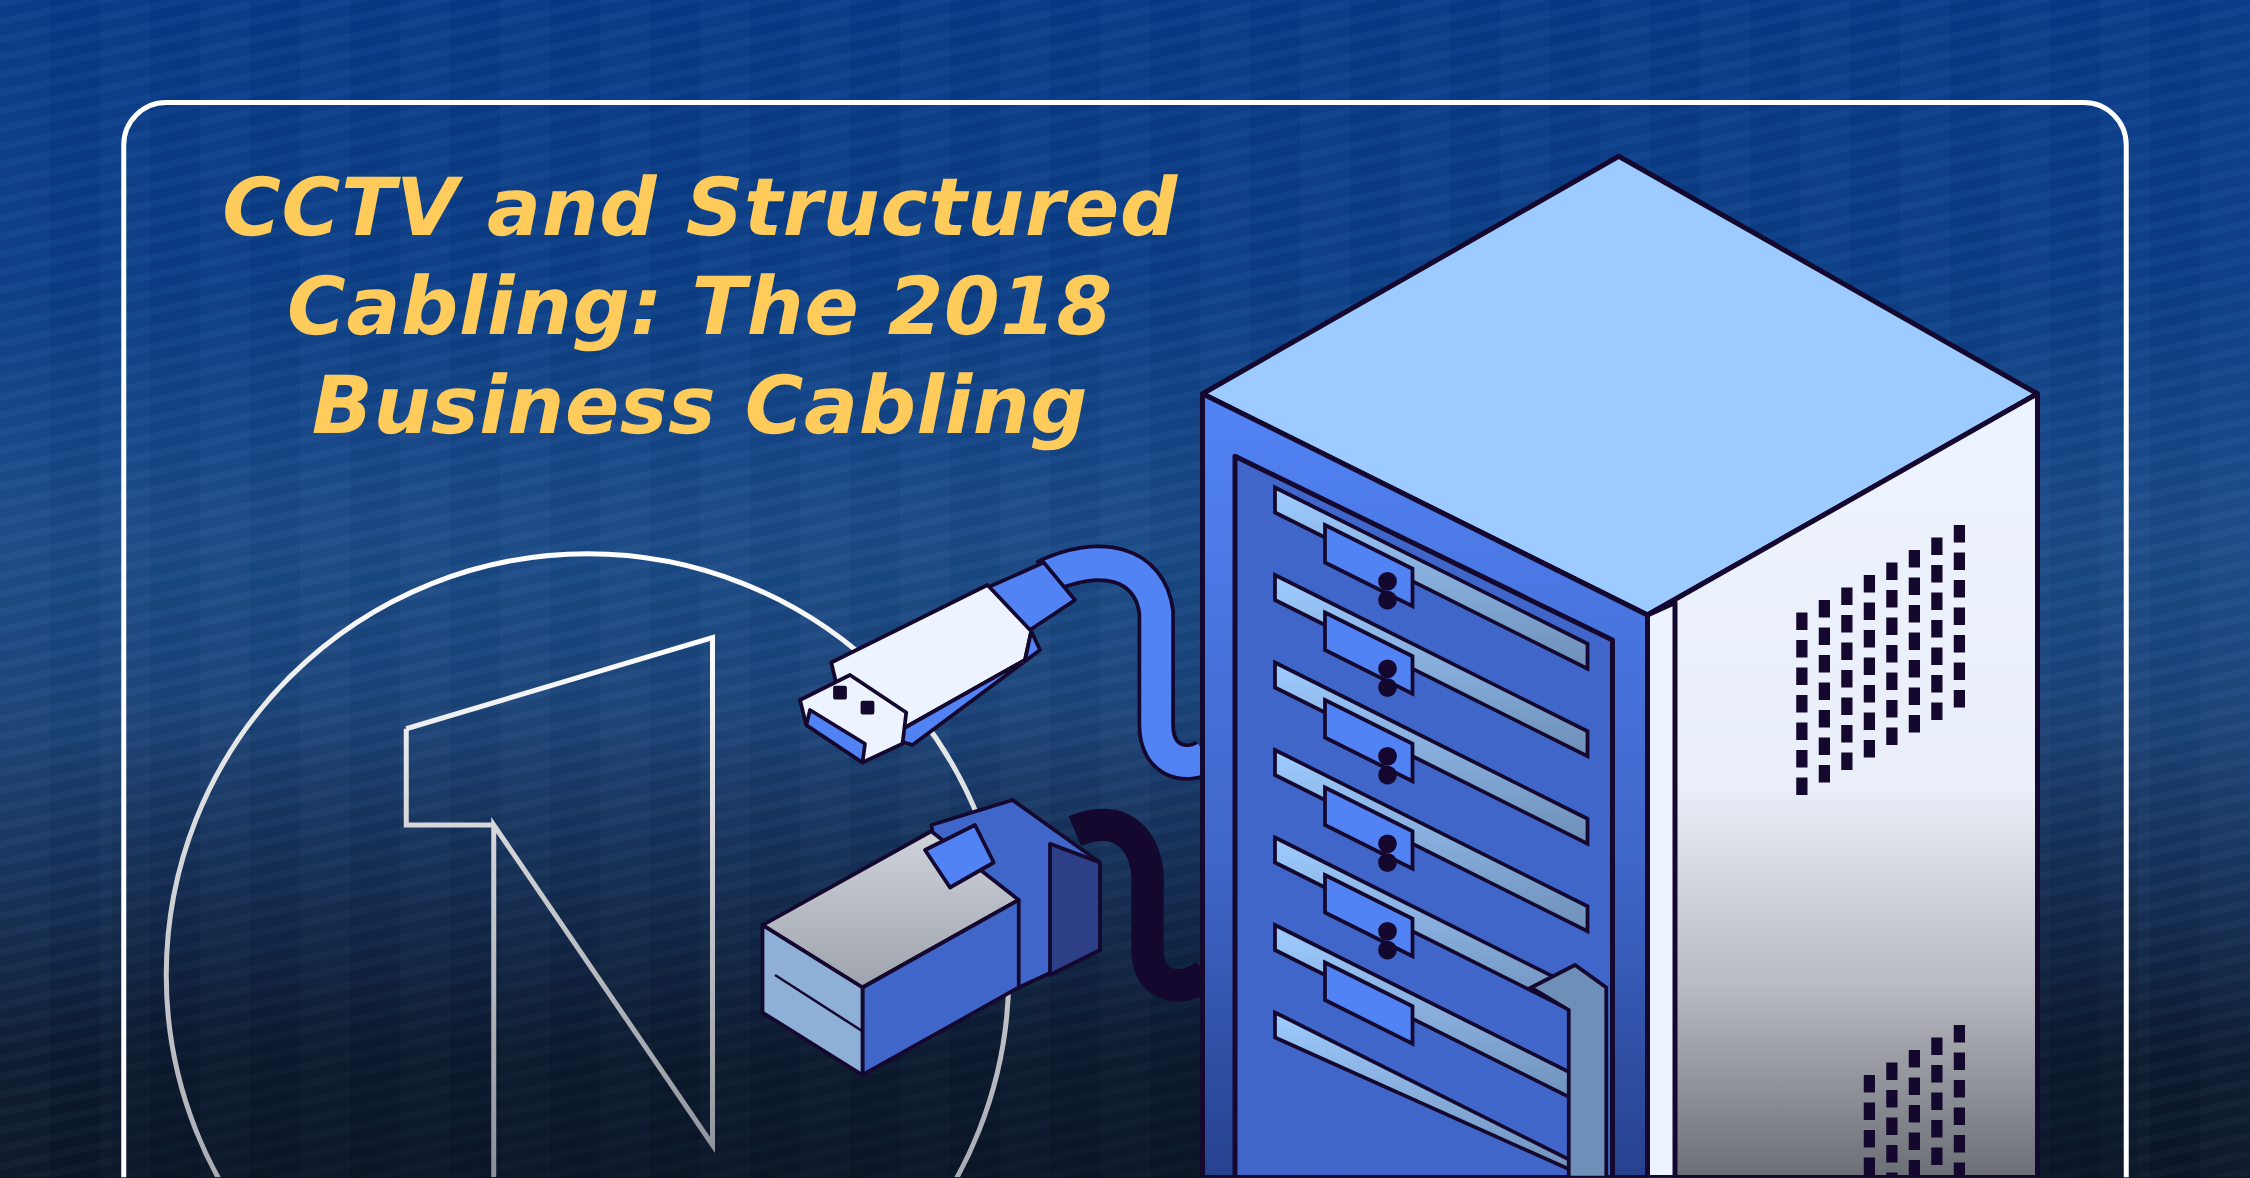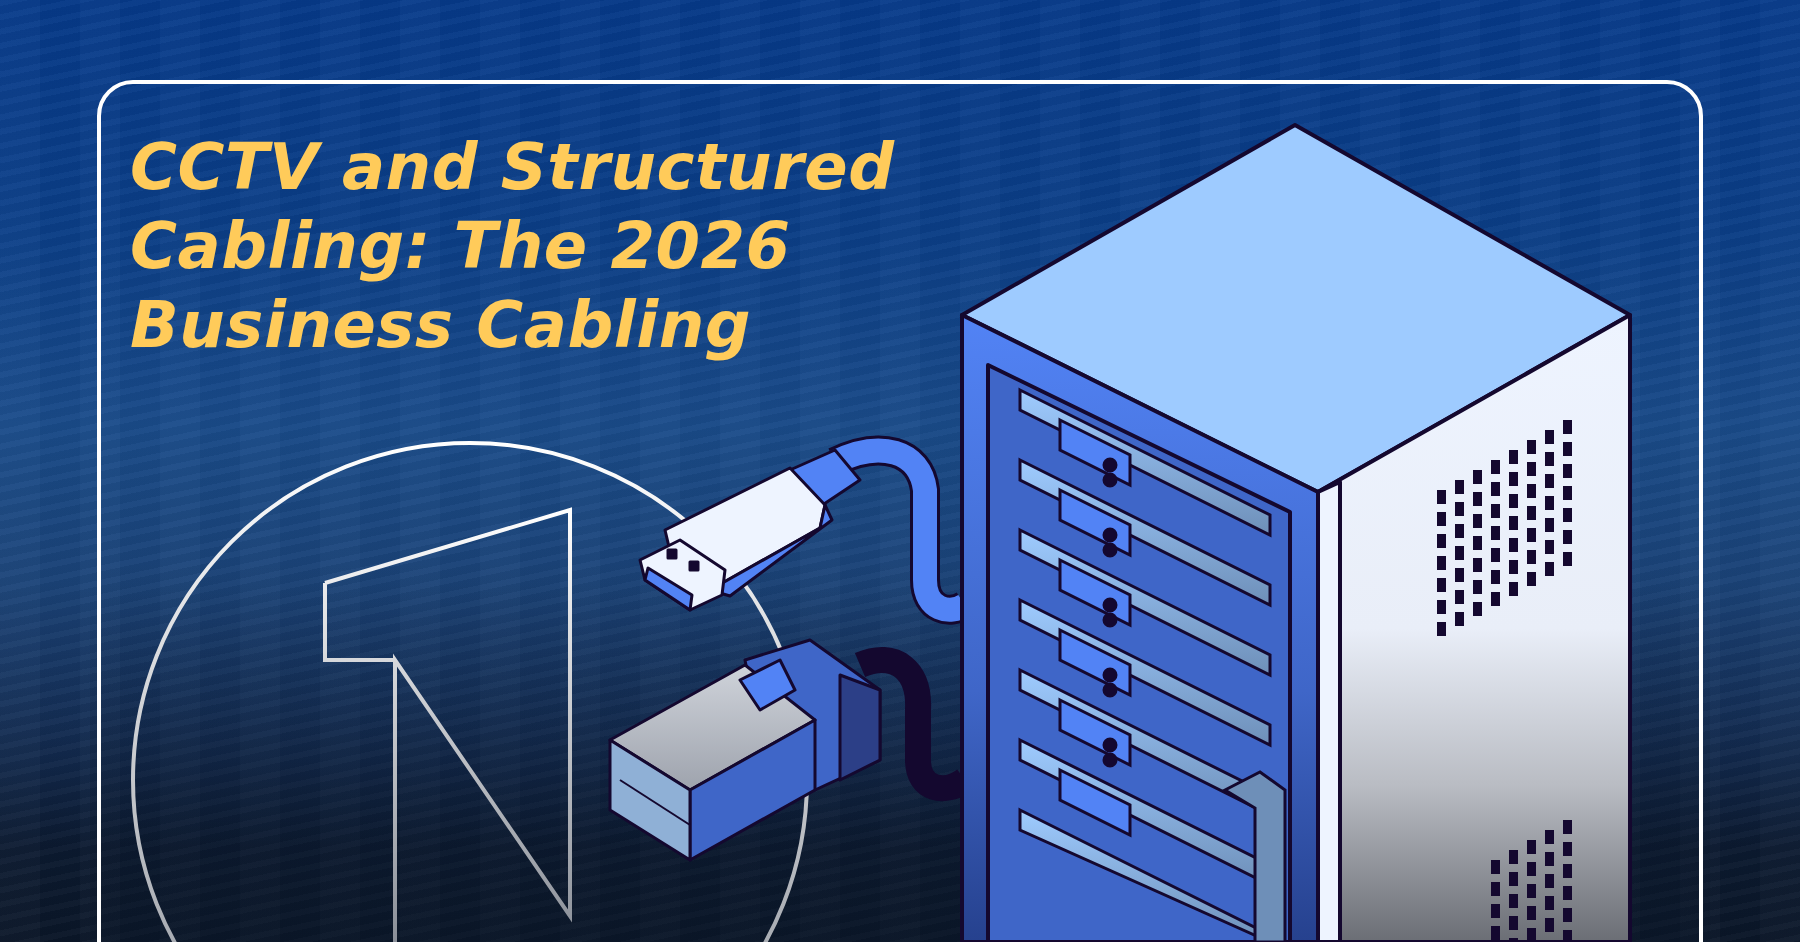--- a/index.html
+++ b/index.html
@@ -23,38 +23,38 @@
     position: absolute; left: 97px; top: 80px; width: 1606px; height: 900px;
     border: 4px solid #ffffff; border-radius: 36px;
     box-sizing: border-box;
   }
   .frame-fade {
     position: absolute; left: 90px; top: 560px; width: 1620px; height: 382px;
     background: linear-gradient(180deg, rgba(0,0,0,0) 0%, rgba(10,22,40,0.35) 100%);
   }
   .headline {
     position: absolute; left: 130px; top: 128px; width: 860px;
-    text-align: left; color: #ffcb5a;
+    text-align: center; color: #ffcb5a;
     font-family: "DejaVu Sans", sans-serif; font-weight: bold; font-style: italic;
     font-size: 64px; line-height: 79px; letter-spacing: 0.5px;
   }
   .headline span { display: block; }
   svg.art { position: absolute; left: 0; top: 0; }
 </style>
 </head>
 <body>
 
 <div class="canvas">
   <div class="texture"></div>
   <div class="frame-fade"></div>
   <div class="frame"></div>
 
   <h1 class="headline" style="margin:0;">
     <span>CCTV and Structured</span>
-    <span>Cabling: The 2026</span>
+    <span>Cabling: The 2018</span>
     <span>Business Cabling</span>
   </h1>
 
   <svg class="art" width="1800" height="942" viewBox="0 0 1800 942" xmlns="http://www.w3.org/2000/svg">
     <defs>
       <linearGradient id="fadeStroke" x1="0" y1="0" x2="0" y2="1">
         <stop offset="0" stop-color="#ffffff"></stop>
         <stop offset="1" stop-color="#8a8f98"></stop>
       </linearGradient>
       <linearGradient id="rackFront" x1="0" y1="0" x2="0" y2="1">

